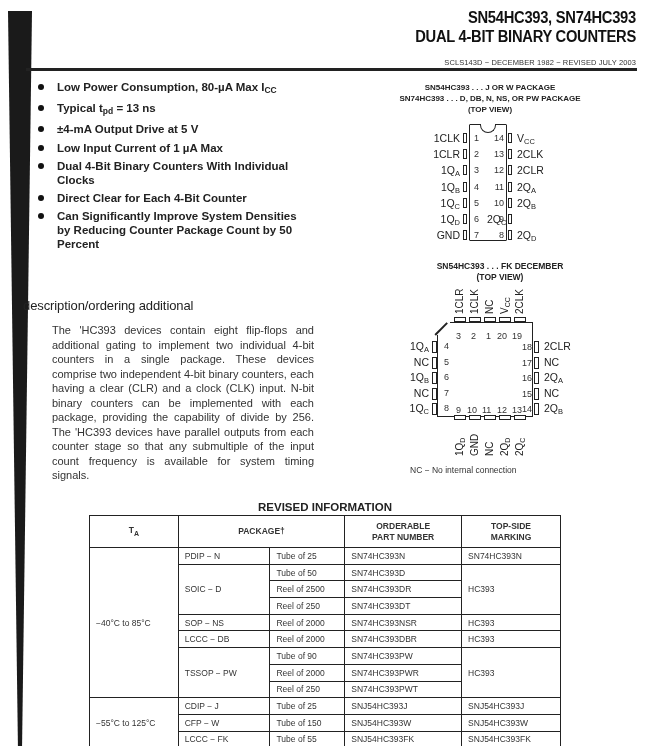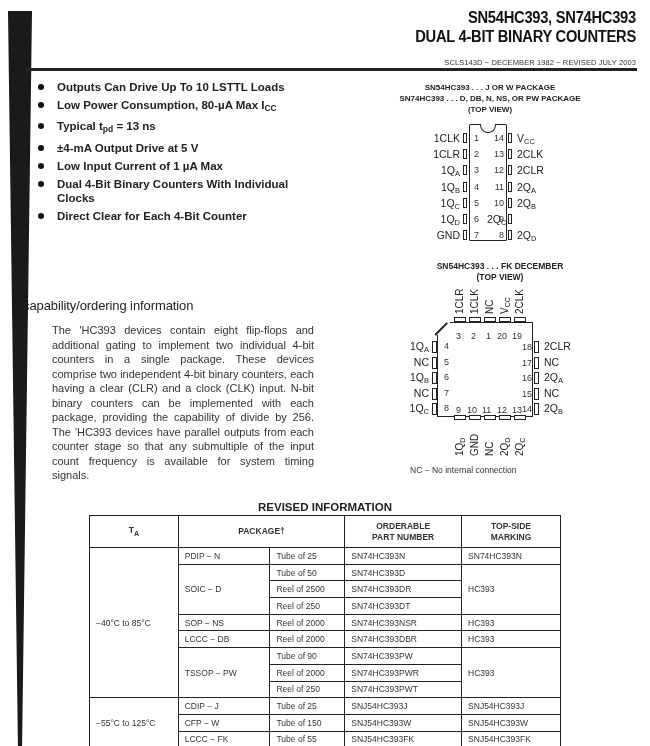--- a/index.html
+++ b/index.html
@@ -59,30 +59,30 @@
 </svg>
 <div class="header-rule"></div>
 
 <div class="title-block">
   <div class="title-line">SN54HC393, SN74HC393</div>
   <div class="title-line">DUAL 4-BIT BINARY COUNTERS</div>
 </div>
 <div class="doc-ref">SCLS143D − DECEMBER 1982 − REVISED JULY 2003</div>
 
 <ul class="features">
-  <li><span>Outputs Can Drive Up To 10 LSTTL Loads</span></li>
   <li><span>Low Power Consumption, 80-µA Max I</span><sub>CC</sub></li>
   <li><span>Typical t</span><sub>pd</sub><span> = 13 ns</span></li>
   <li><span>±4-mA Output Drive at 5 V</span></li>
   <li><span>Low Input Current of 1 µA Max</span></li>
   <li style="width:265px"><span>Dual 4-Bit Binary Counters With Individual Clocks</span></li>
   <li><span>Direct Clear for Each 4-Bit Counter</span></li>
+  <li style="width:272px"><span>Can Significantly Improve System Densities by Reducing Counter Package Count by 50 Percent</span></li>
 </ul>
 
-<div class="section-heading">capability/ordering information</div>
+<div class="section-heading">description/ordering additional</div>
 <p class="description">The 'HC393 devices contain eight flip-flops and additional gating to implement two individual 4-bit counters in a single package. These devices comprise two independent 4-bit binary counters, each having a clear (CLR) and a clock (CLK) input. N-bit binary counters can be implemented with each package, providing the capability of divide by 256. The 'HC393 devices have parallel outputs from each counter stage so that any submultiple of the input count frequency is available for system timing signals.</p>
 
 <div class="pkg-title" style="left:370px; top:82px; width:240px;">
   <div>SN54HC393 . . . J OR W PACKAGE</div>
   <div>SN74HC393 . . . D, DB, N, NS, OR PW PACKAGE</div>
   <div>(TOP VIEW)</div>
 </div>
 
 <div class="dip">
   <div class="dip-notch"></div>

